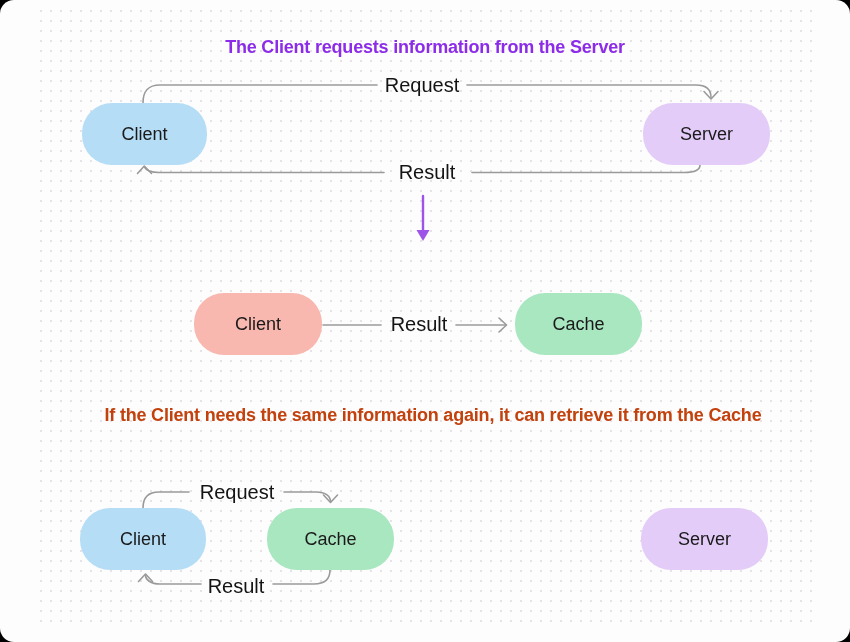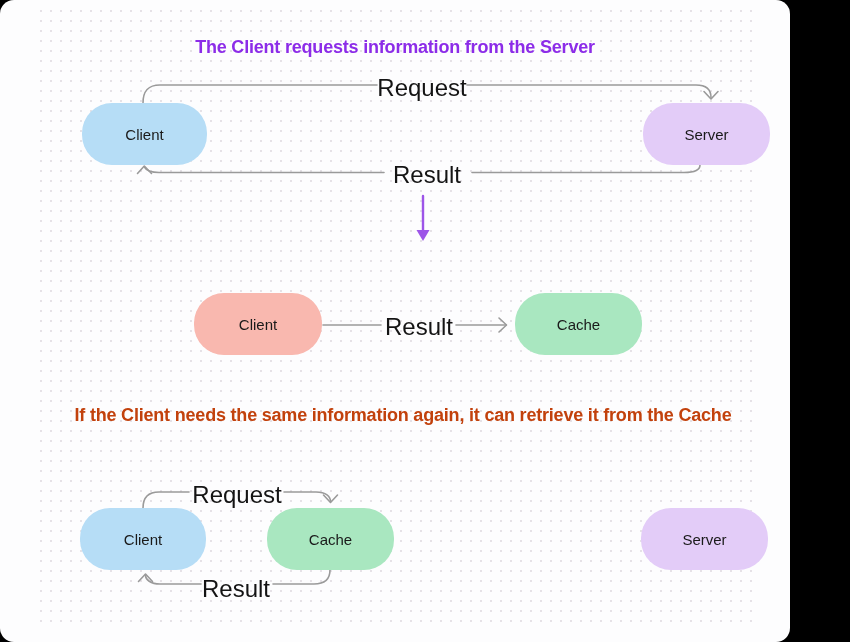--- a/index.html
+++ b/index.html
@@ -1,18 +1,18 @@
 <!DOCTYPE html>
 <html><head>
 <meta charset="utf-8">
 <style>
   html,body{margin:0;padding:0;background:#000;}
   .canvas{
     position:relative;
-    width:790px;height:642px;
+    width:850px;height:642px;
     background:#fdfdfe;
     border-radius:14px;
     overflow:hidden;
     font-family:"Liberation Sans","DejaVu Sans",sans-serif;
   }
   .dots{
     position:absolute;
     top:6px;left:36px;right:38px;bottom:14px;
     background-image:radial-gradient(circle,#d7d0d8 0.9px,transparent 1.05px);
     background-size:10px 10px;
@@ -35,39 +35,39 @@
     font-size:18px;
     font-weight:700;
     letter-spacing:-0.2px;
   }
   .s1-title{top:37px;}
   .s2-title{top:253px;}
   .s3-title{top:405px;}
   .edge-label{
     position:absolute;
     transform:translateX(-50%);
-    font-size:24px;
+    font-size:20px;
     color:#141414;
     white-space:nowrap;
   }
   .l-s1-request{left:422px;top:74px;}
   .l-s1-result{left:427px;top:161px;}
   .l-s2-result{left:419px;top:313px;}
   .l-s3-request{left:237px;top:481px;}
   .l-s3-result{left:236px;top:575px;}
   .node{
     position:absolute;
     height:62px;
     border-radius:30px;
     display:flex;
     align-items:center;
     justify-content:center;
   }
   .node-label{
-    font-size:15px;
+    font-size:18px;
     color:#1a1a1a;
   }
   .n-s1-client{left:82px;top:103px;width:125px;}
   .n-s1-server{left:643px;top:103px;width:127px;}
   .n-s2-client{left:194px;top:293px;width:128px;}
   .n-s2-cache{left:515px;top:293px;width:127px;}
   .n-s3-client{left:80px;top:508px;width:126px;}
   .n-s3-cache{left:267px;top:508px;width:127px;}
   .n-s3-server{left:641px;top:508px;width:127px;}
 </style>

